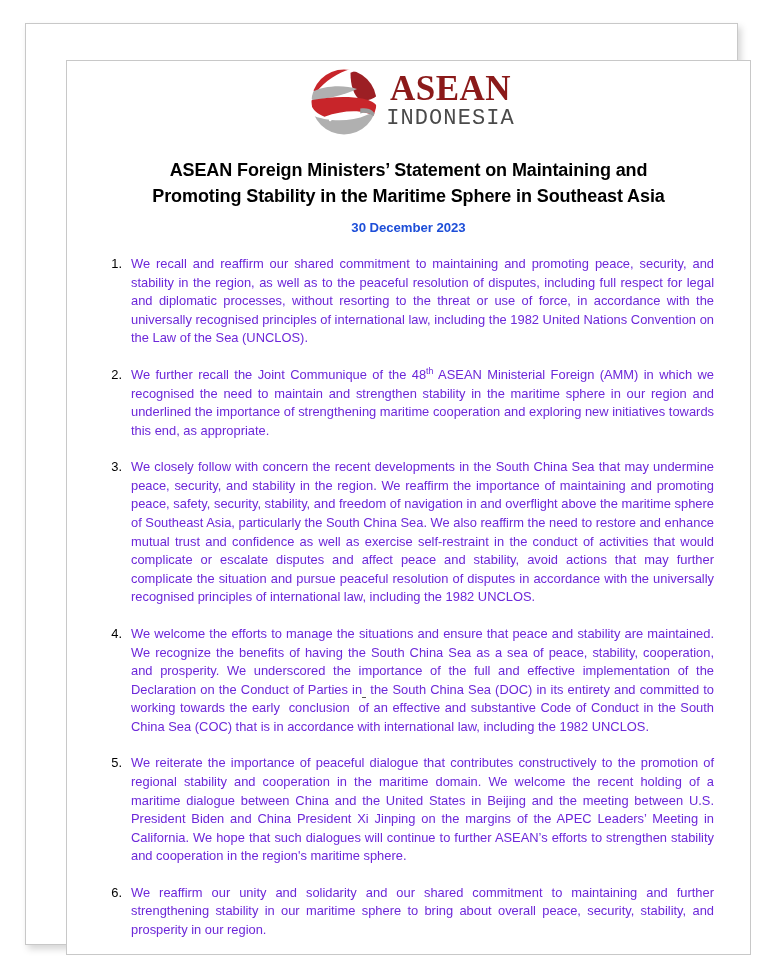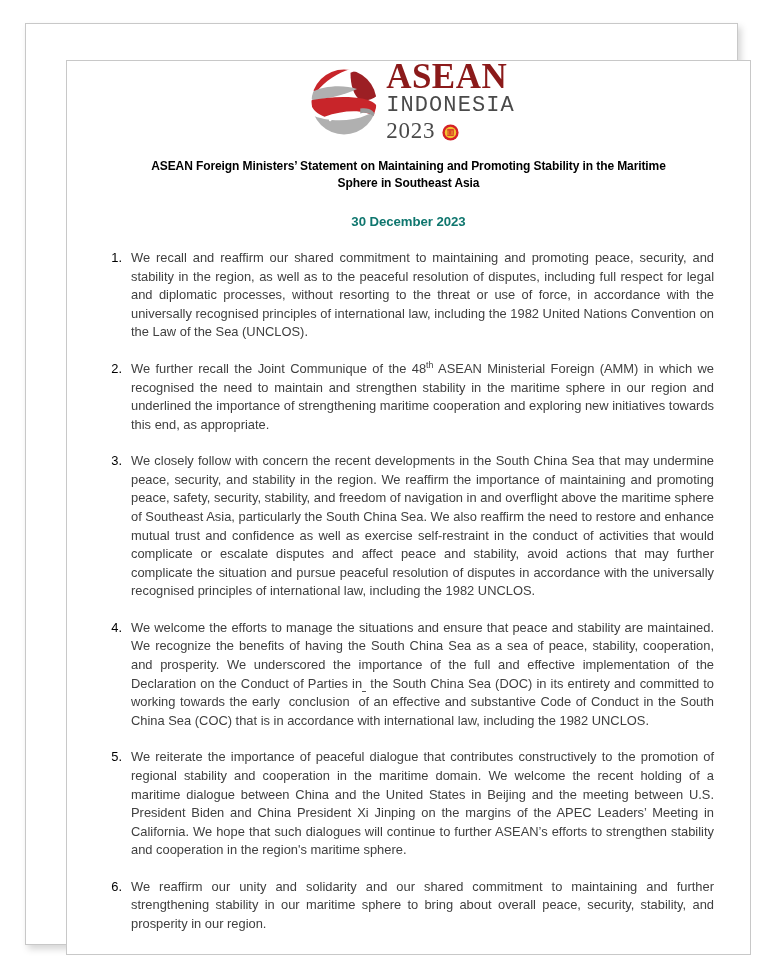--- a/index.html
+++ b/index.html
@@ -52,20 +52,21 @@
     box-sizing: border-box;
   }
 
   
   .masthead {
     display: flex;
     align-items: center;
     justify-content: center;
     height: 78px;
     margin-top: -6px;
+    text-align: center;
   }
 
   .logo-globe {
     width: 84px;
     height: 78px;
     flex: 0 0 auto;
   }
 
   .logo-wordmark {
     display: flex;
@@ -105,36 +106,36 @@
   .asean-emblem {
     width: 17px;
     height: 17px;
     flex: 0 0 auto;
     position: relative;
     top: 1px;
   }
 
   
   .doc-title {
-    font-size: 12px;
+    font-size: 18px;
     font-weight: bold;
     color: #000000;
     text-align: center;
     line-height: 1.42;
     margin: 17px auto 0 auto;
     width: 545px;
     letter-spacing: -0.1px;
   }
 
   .doc-date {
     font-size: 13.2px;
     font-weight: bold;
-    color: #0f766e;
+    color: #1d4ed8;
     text-align: center;
-    margin-top: 22px;
+    margin-top: 11px;
     letter-spacing: -0.05px;
   }
 
   
   .clauses {
     margin-top: 20px;
   }
 
   .clause {
     display: flex;
@@ -150,21 +151,21 @@
     box-sizing: border-box;
     font-size: 12.9px;
     line-height: 1.44;
     color: #000000;
   }
 
   .clause-text {
     flex: 1 1 auto;
     font-size: 12.9px;
     line-height: 1.44;
-    color: #404040;
+    color: #6d28d9;
     text-align: justify;
     text-justify: inter-word;
     hyphens: none;
   }
 
   .clause-text sup {
     font-size: 0.68em;
     vertical-align: super;
     line-height: 0;
   }
@@ -210,36 +211,20 @@
 
               <path d="M70 56 C82 54, 90 60, 88 68 C84 62, 76 60, 70 62 Z" fill="#9a9a9a"></path>
 
               <circle cx="33" cy="70" r="1.6" fill="#ffffff"></circle>
             </g>
           </svg>
 
           <div class="logo-wordmark">
             <div class="wm-asean">ASEAN</div>
             <div class="wm-indonesia">INDONESIA</div>
-            <div class="wm-year-row">
-              <span class="wm-year">2023</span>
-              <svg class="asean-emblem" viewBox="0 0 40 40" aria-hidden="true">
-                <circle cx="20" cy="20" r="19" fill="#d42027"></circle>
-                <circle cx="20" cy="20" r="13.5" fill="#f2c230"></circle>
-                <g fill="#d42027">
-                  <rect x="12" y="12.5" width="16" height="2.6" rx="1"></rect>
-                  <rect x="12" y="25" width="16" height="2.6" rx="1"></rect>
-                  <rect x="13.2" y="15" width="1.9" height="10"></rect>
-                  <rect x="16.3" y="15" width="1.9" height="10"></rect>
-                  <rect x="19.4" y="15" width="1.9" height="10"></rect>
-                  <rect x="22.5" y="15" width="1.9" height="10"></rect>
-                  <rect x="25.6" y="15" width="1.9" height="10"></rect>
-                </g>
-              </svg>
-            </div>
           </div>
         </div>
 
         <div class="doc-title">ASEAN Foreign Ministers’ Statement on Maintaining and Promoting Stability in the Maritime Sphere in Southeast Asia</div>
         <div class="doc-date">30 December 2023</div>
 
         <div class="clauses">
 
           <div class="clause">
             <div class="clause-num">1.</div>

